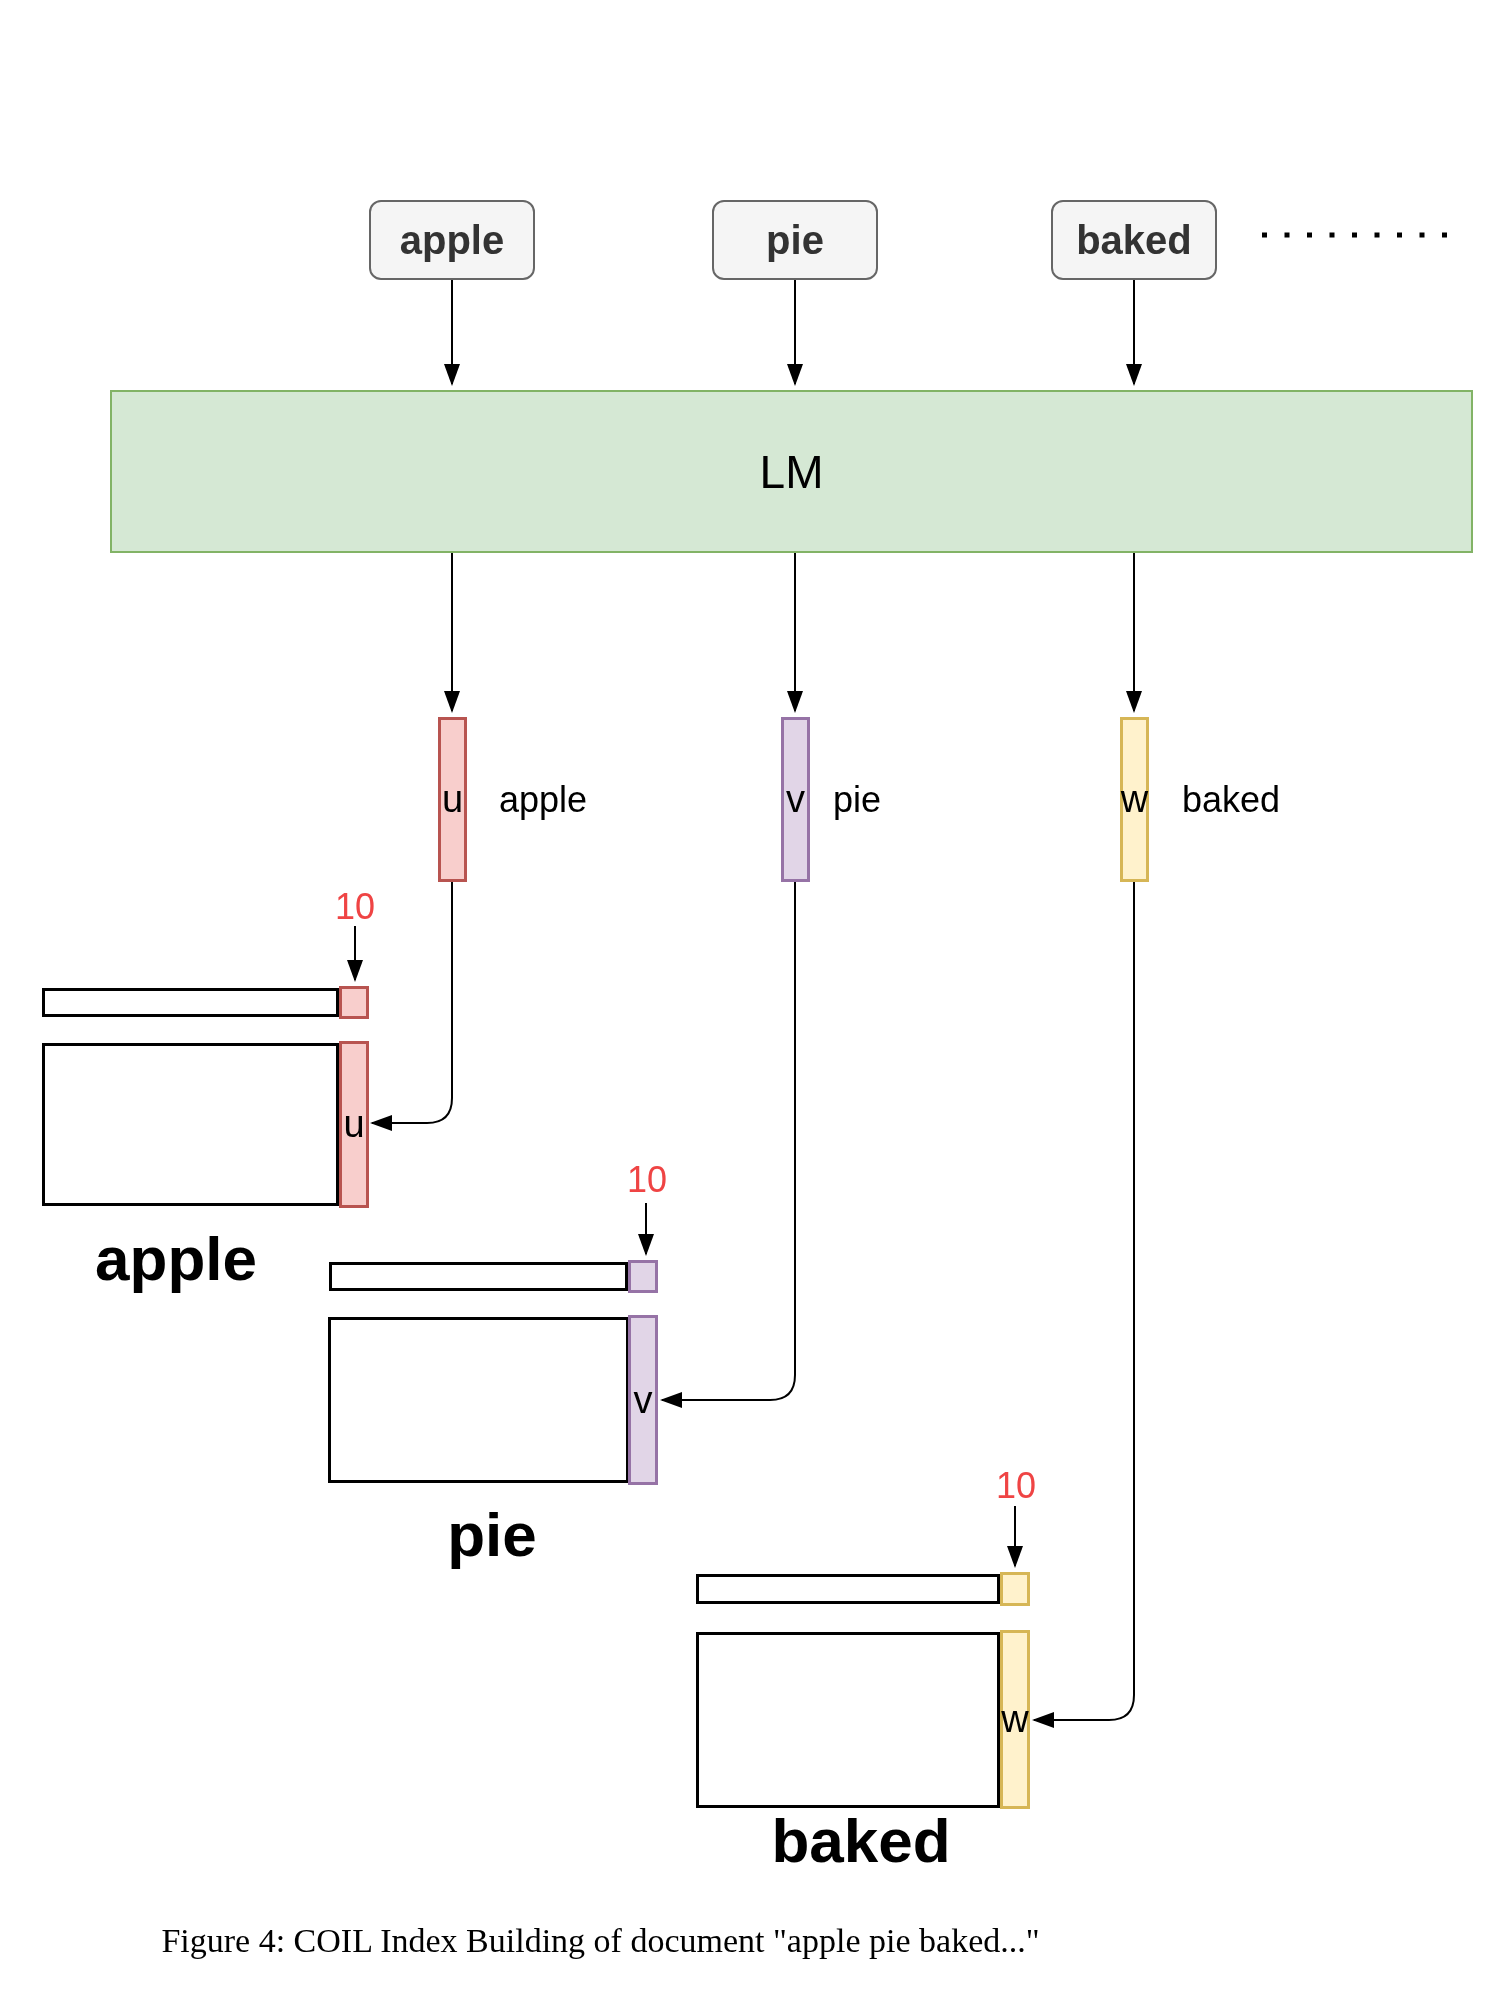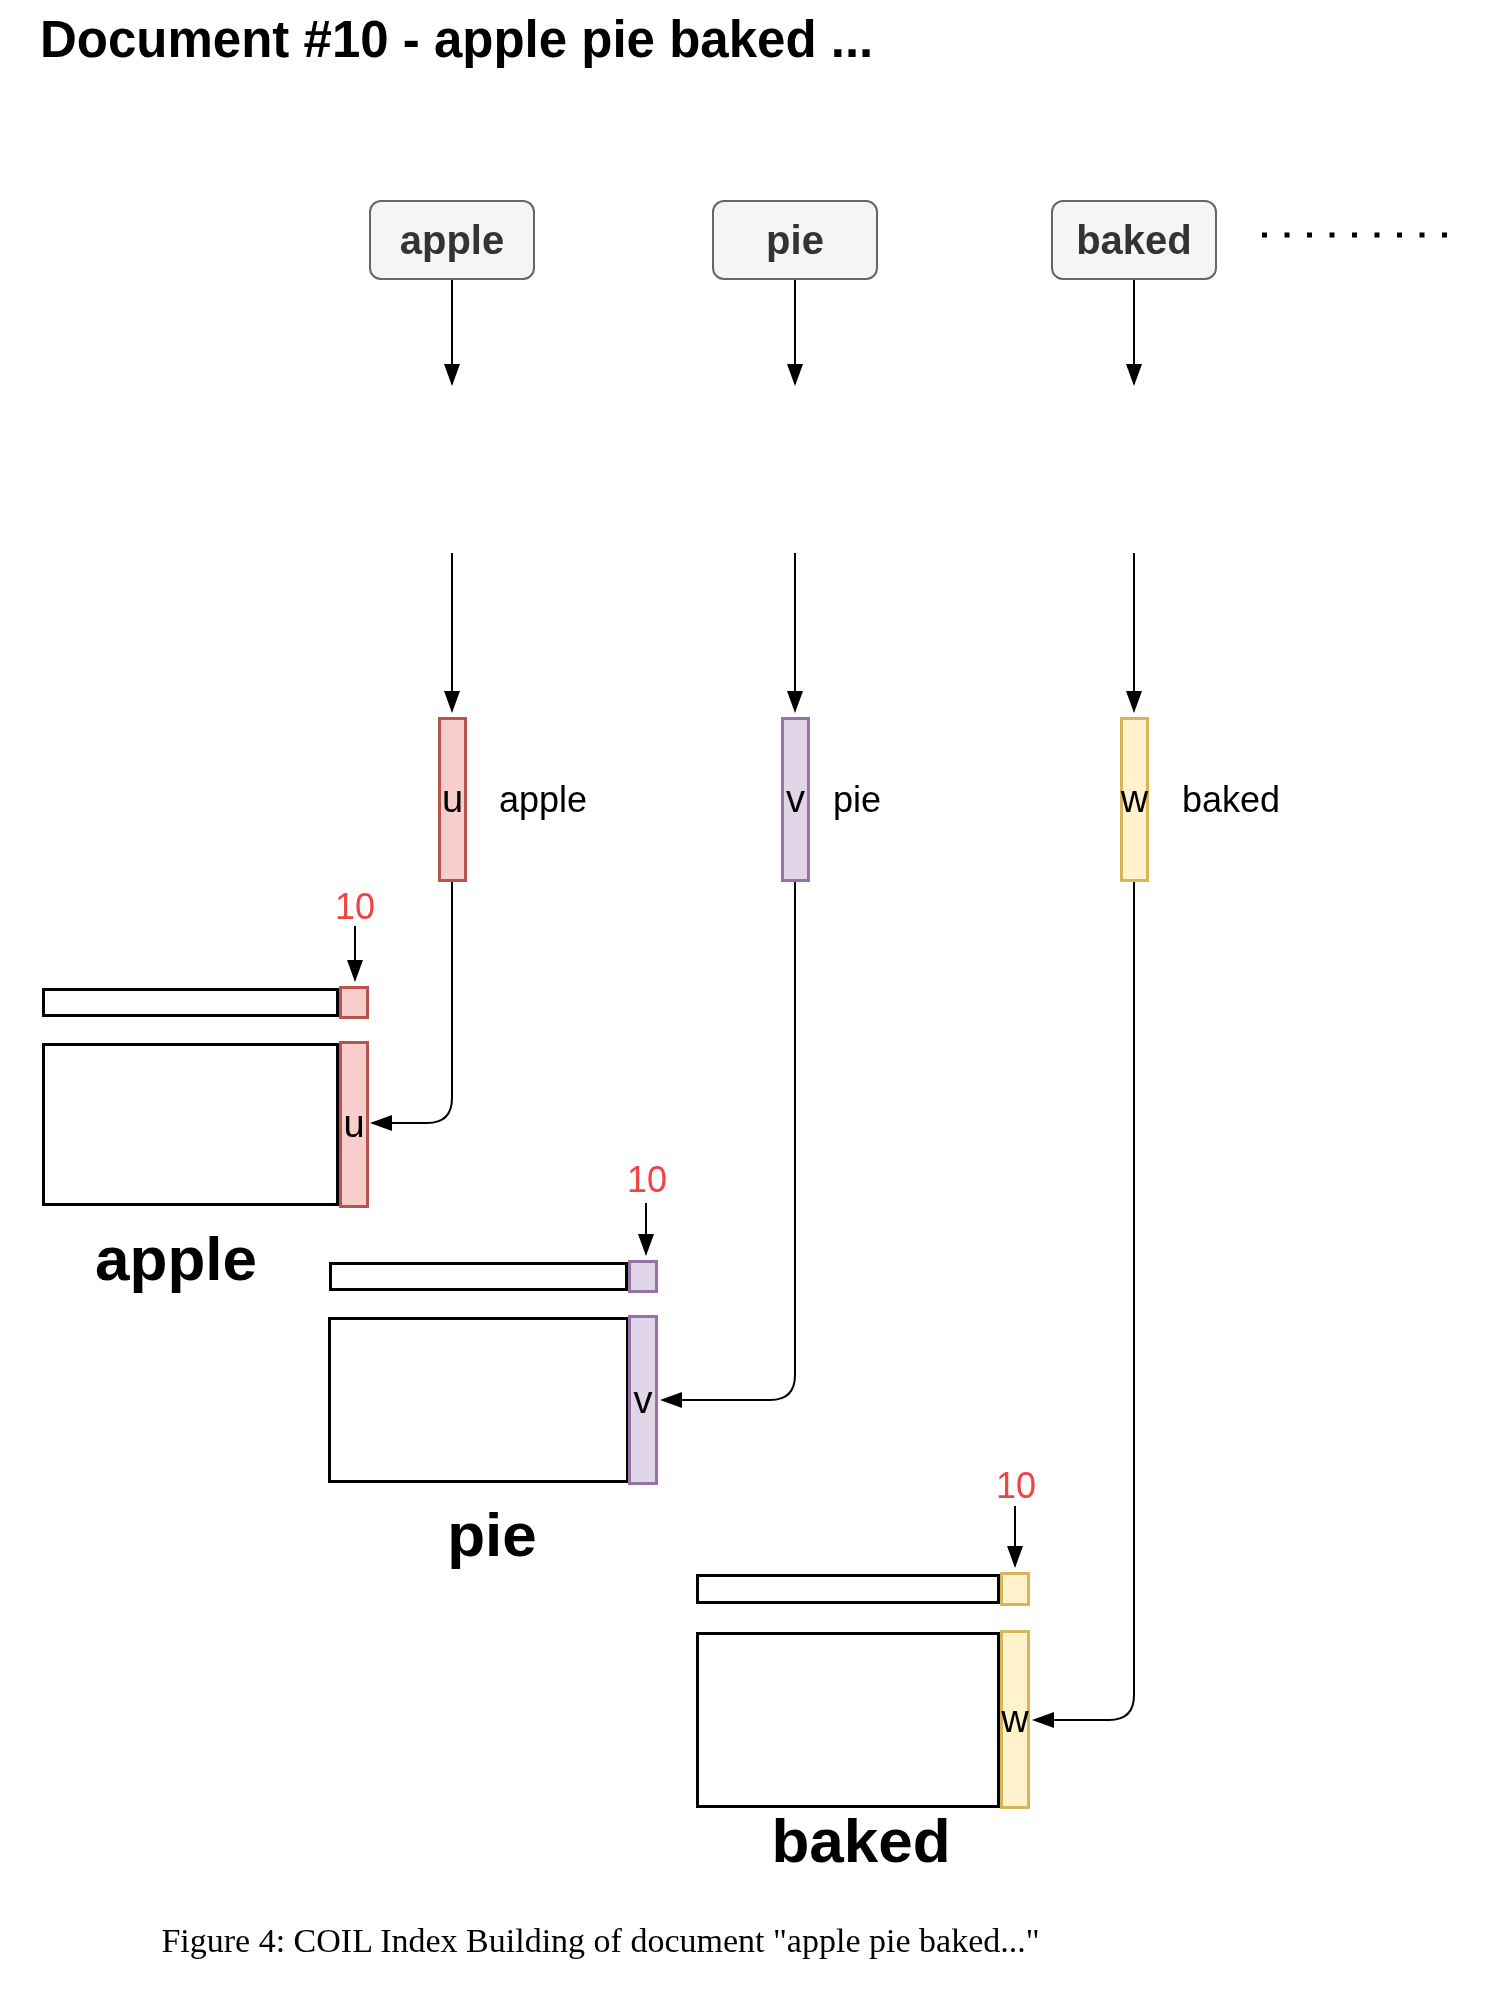--- a/index.html
+++ b/index.html
@@ -106,26 +106,26 @@
 
     <path d="M452,882 L452,1098 Q452,1123 427,1123 L372,1123" fill="none" stroke="#000" stroke-width="2" marker-end="url(#arrow)"></path>
     <path d="M795,882 L795,1375 Q795,1400 770,1400 L662,1400" fill="none" stroke="#000" stroke-width="2" marker-end="url(#arrow)"></path>
     <path d="M1134,882 L1134,1695 Q1134,1720 1109,1720 L1034,1720" fill="none" stroke="#000" stroke-width="2" marker-end="url(#arrow)"></path>
 
     <line x1="355" y1="926" x2="355" y2="980" stroke="#000" stroke-width="2" marker-end="url(#arrow)"></line>
     <line x1="646" y1="1203" x2="646" y2="1254" stroke="#000" stroke-width="2" marker-end="url(#arrow)"></line>
     <line x1="1015" y1="1506" x2="1015" y2="1566" stroke="#000" stroke-width="2" marker-end="url(#arrow)"></line>
   </svg>
 
-  <div class="abs page-title">Document #10 - apple pie baked ...</div>
 
   <div class="abs token-box" style="left:369px; top:200px;">apple</div>
   <div class="abs token-box" style="left:712px; top:200px;">pie</div>
   <div class="abs token-box" style="left:1051px; top:200px;">baked</div>
 
+  <div class="abs lm-box">LM</div>
 
   <div class="abs vbar red" style="left:438px;">
     <span>u</span>
   </div>
   <div class="abs vbar-label" style="left:499px; top:800px;">apple</div>
 
   <div class="abs vbar purple" style="left:781px;">
     <span>v</span>
   </div>
   <div class="abs vbar-label" style="left:833px; top:800px;">pie</div>

